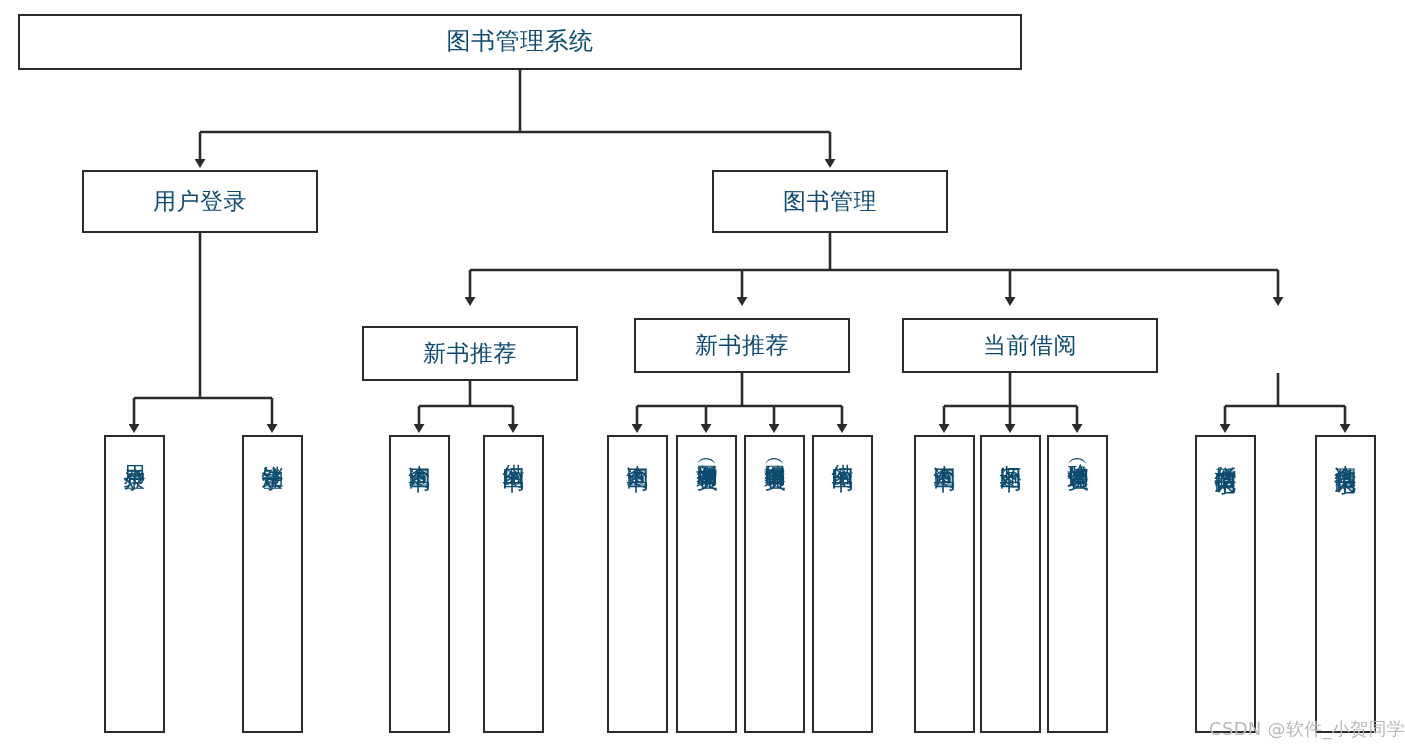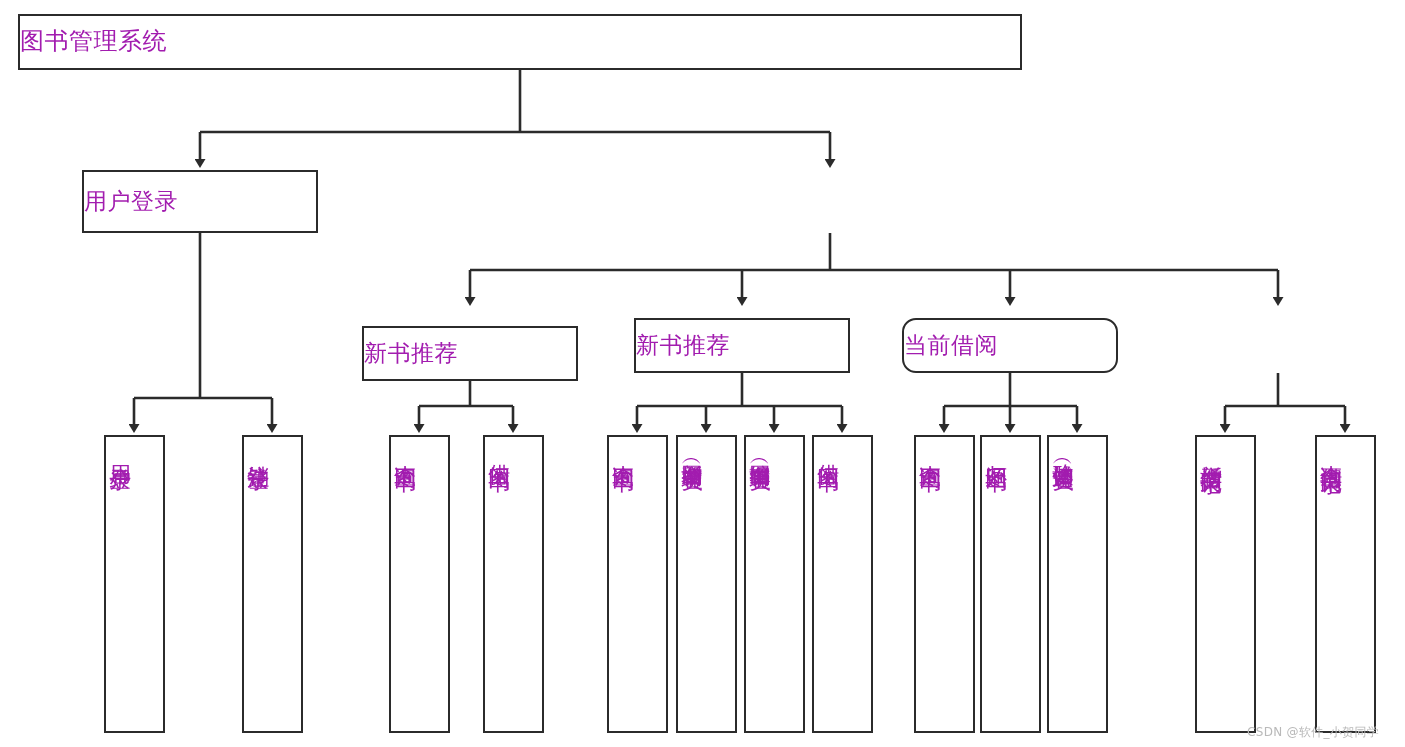--- a/index.html
+++ b/index.html
@@ -25,22 +25,22 @@
     height: 747px;
     pointer-events: none;
   }
   .node {
     position: absolute;
     box-sizing: border-box;
     border: 2.5px solid #2b2b2b;
     background: #ffffff;
     display: flex;
     align-items: center;
-    justify-content: flex-start;
-    color: #a21caf;
+    justify-content: center;
+    color: #0c4a6e;
   }
   .node .label {
     font-size: 23px;
     line-height: 1.15;
     letter-spacing: 0.5px;
     white-space: nowrap;
   }
   .node.root .label { font-size: 24px; }
   .node.leaf {
     align-items: flex-start;
@@ -54,23 +54,23 @@
     letter-spacing: 2px;
     white-space: nowrap;
     -webkit-writing-mode: vertical-rl;
   }
   .node.leaf.tall-text .label {
     font-size: 21px;
     letter-spacing: 1px;
   }
   #watermark {
     position: absolute;
-    right: 26px;
+    right: 0;
     bottom: 6px;
-    font-size: 12px;
+    font-size: 18px;
     color: #b9b9b9;
     white-space: nowrap;
     letter-spacing: 0.3px;
   }
 </style>
 </head>
 <body>
 
 <div id="canvas">
 
@@ -128,28 +128,31 @@
     </g>
   </svg>
 
   <div class="node root" style="left:18px; top:14px; width:1004px; height:56px;">
     <span class="label">图书管理系统</span>
   </div>
 
   <div class="node" style="left:82px; top:170px; width:236px; height:63px;">
     <span class="label">用户登录</span>
   </div>
+  <div class="node" style="left:712px; top:170px; width:236px; height:63px;">
+    <span class="label">图书管理</span>
+  </div>
 
   <div class="node" style="left:362px; top:318px; width:216px; height:55px;margin-top:8px;">
     <span class="label">新书推荐</span>
   </div>
   <div class="node" style="left:634px; top:318px; width:216px; height:55px;">
     <span class="label">新书推荐</span>
   </div>
-  <div class="node" style="left:902px; top:318px; width:216px; height:55px;border-radius:14px;">
+  <div class="node" style="left:902px; top:318px; width:256px; height:55px;">
     <span class="label">当前借阅</span>
   </div>
 
   <div class="node leaf" style="left:104px; top:435px; width:61px; height:298px;">
     <span class="label">用户登录</span>
   </div>
   <div class="node leaf" style="left:242px; top:435px; width:61px; height:298px;">
     <span class="label">注销登录</span>
   </div>
 

